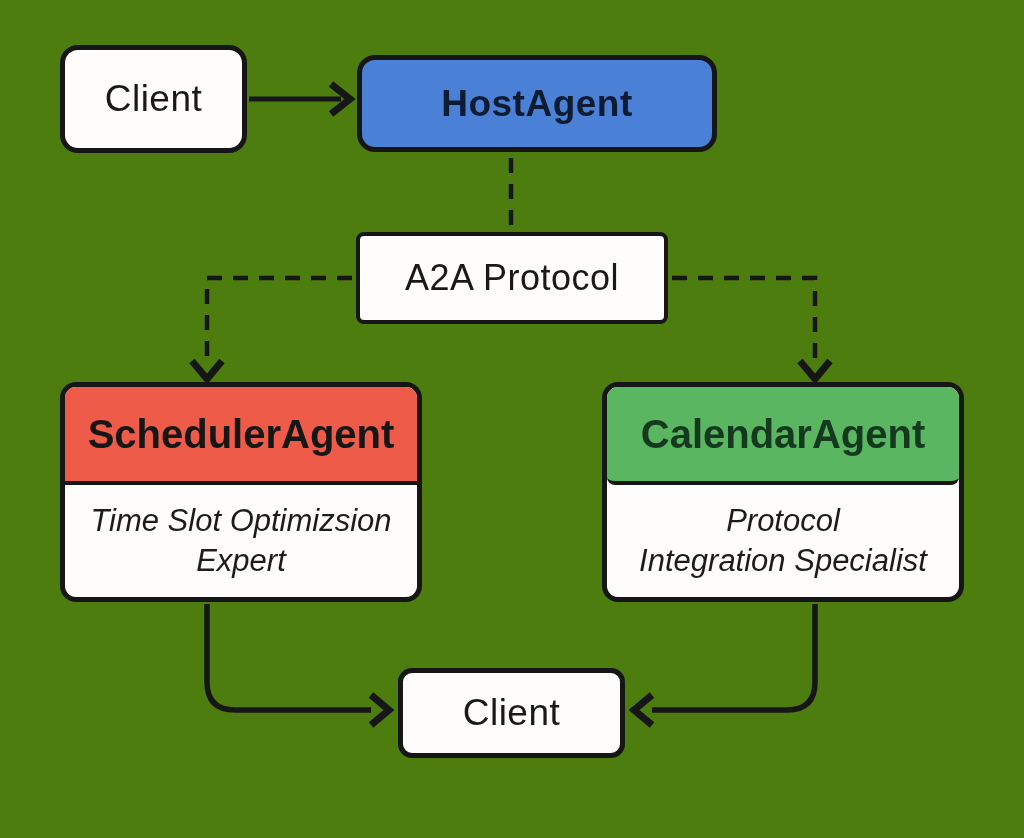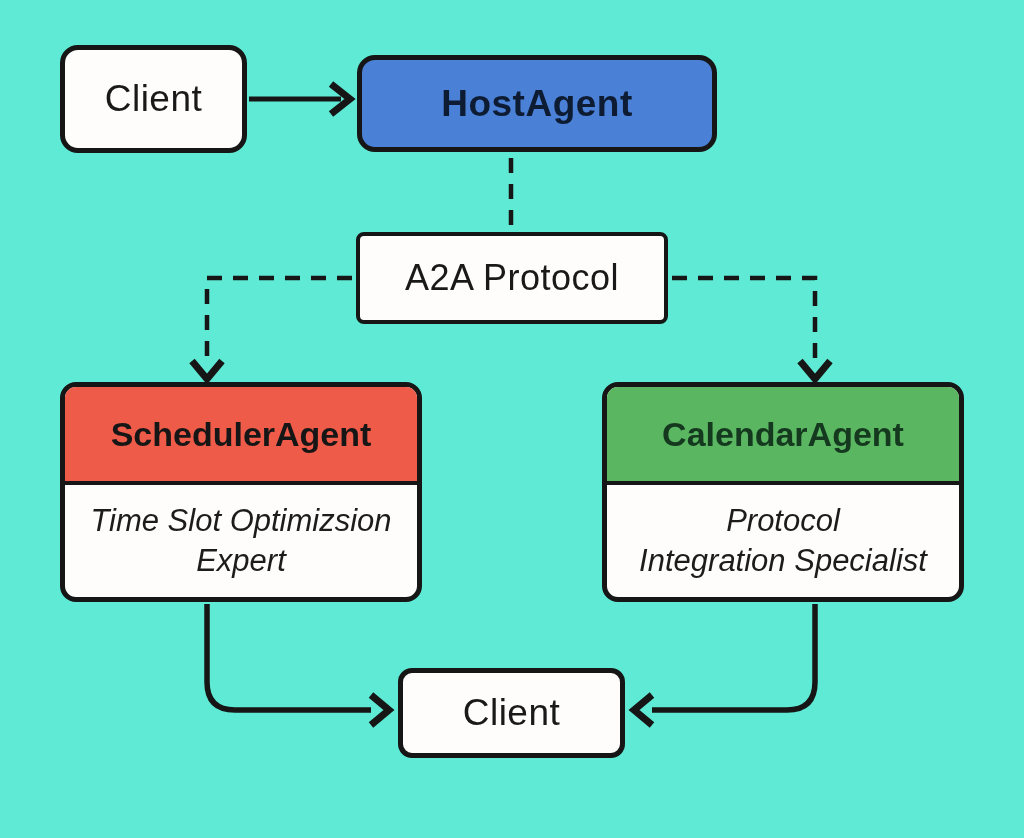--- a/index.html
+++ b/index.html
@@ -4,21 +4,21 @@
 <style>
   html, body {
     margin: 0;
     padding: 0;
     font-family: "Liberation Sans", sans-serif;
   }
   #canvas {
     position: relative;
     width: 1024px;
     height: 838px;
-    background: #5eead4;
+    background: #4d7c0f;
     overflow: hidden;
   }
   #connector-layer {
     position: absolute;
     left: 0; top: 0;
     width: 1024px;
     height: 838px;
     z-index: 1;
   }
   .stroke {
@@ -65,21 +65,21 @@
   }
   #scheduler-agent { left: 60px;  top: 382px; }
   #calendar-agent  { left: 602px; top: 382px; }
   .agent-header {
     height: 94px;
     flex: 0 0 94px;
     border-bottom: 4px solid #161616;
     display: flex;
     align-items: center;
     justify-content: center;
-    font-size: 34px;
+    font-size: 40px;
     font-weight: 700;
     color: #161616;
   }
   #calendar-agent .agent-header { color: #14391e; }
   .agent-body {
     flex: 1 1 auto;
     display: flex;
     flex-direction: column;
     align-items: center;
     justify-content: center;
@@ -143,21 +143,21 @@
     <div class="agent-header" style="background: rgb(238, 91, 73);">
       <span>SchedulerAgent</span>
     </div>
     <div class="agent-body">
       <span>Time Slot Optimizsion</span>
       <span>Expert</span>
     </div>
   </div>
 
   <div class="agent-card" id="calendar-agent">
-    <div class="agent-header" style="background: rgb(91, 182, 98);">
+    <div class="agent-header" style="background: rgb(91, 182, 98); border-radius: 8px;">
       <span>CalendarAgent</span>
     </div>
     <div class="agent-body">
       <span>Protocol</span>
       <span>Integration Specialist</span>
     </div>
   </div>
 
   <div class="node node-simple" id="client-bottom">
     <span>Client</span>

